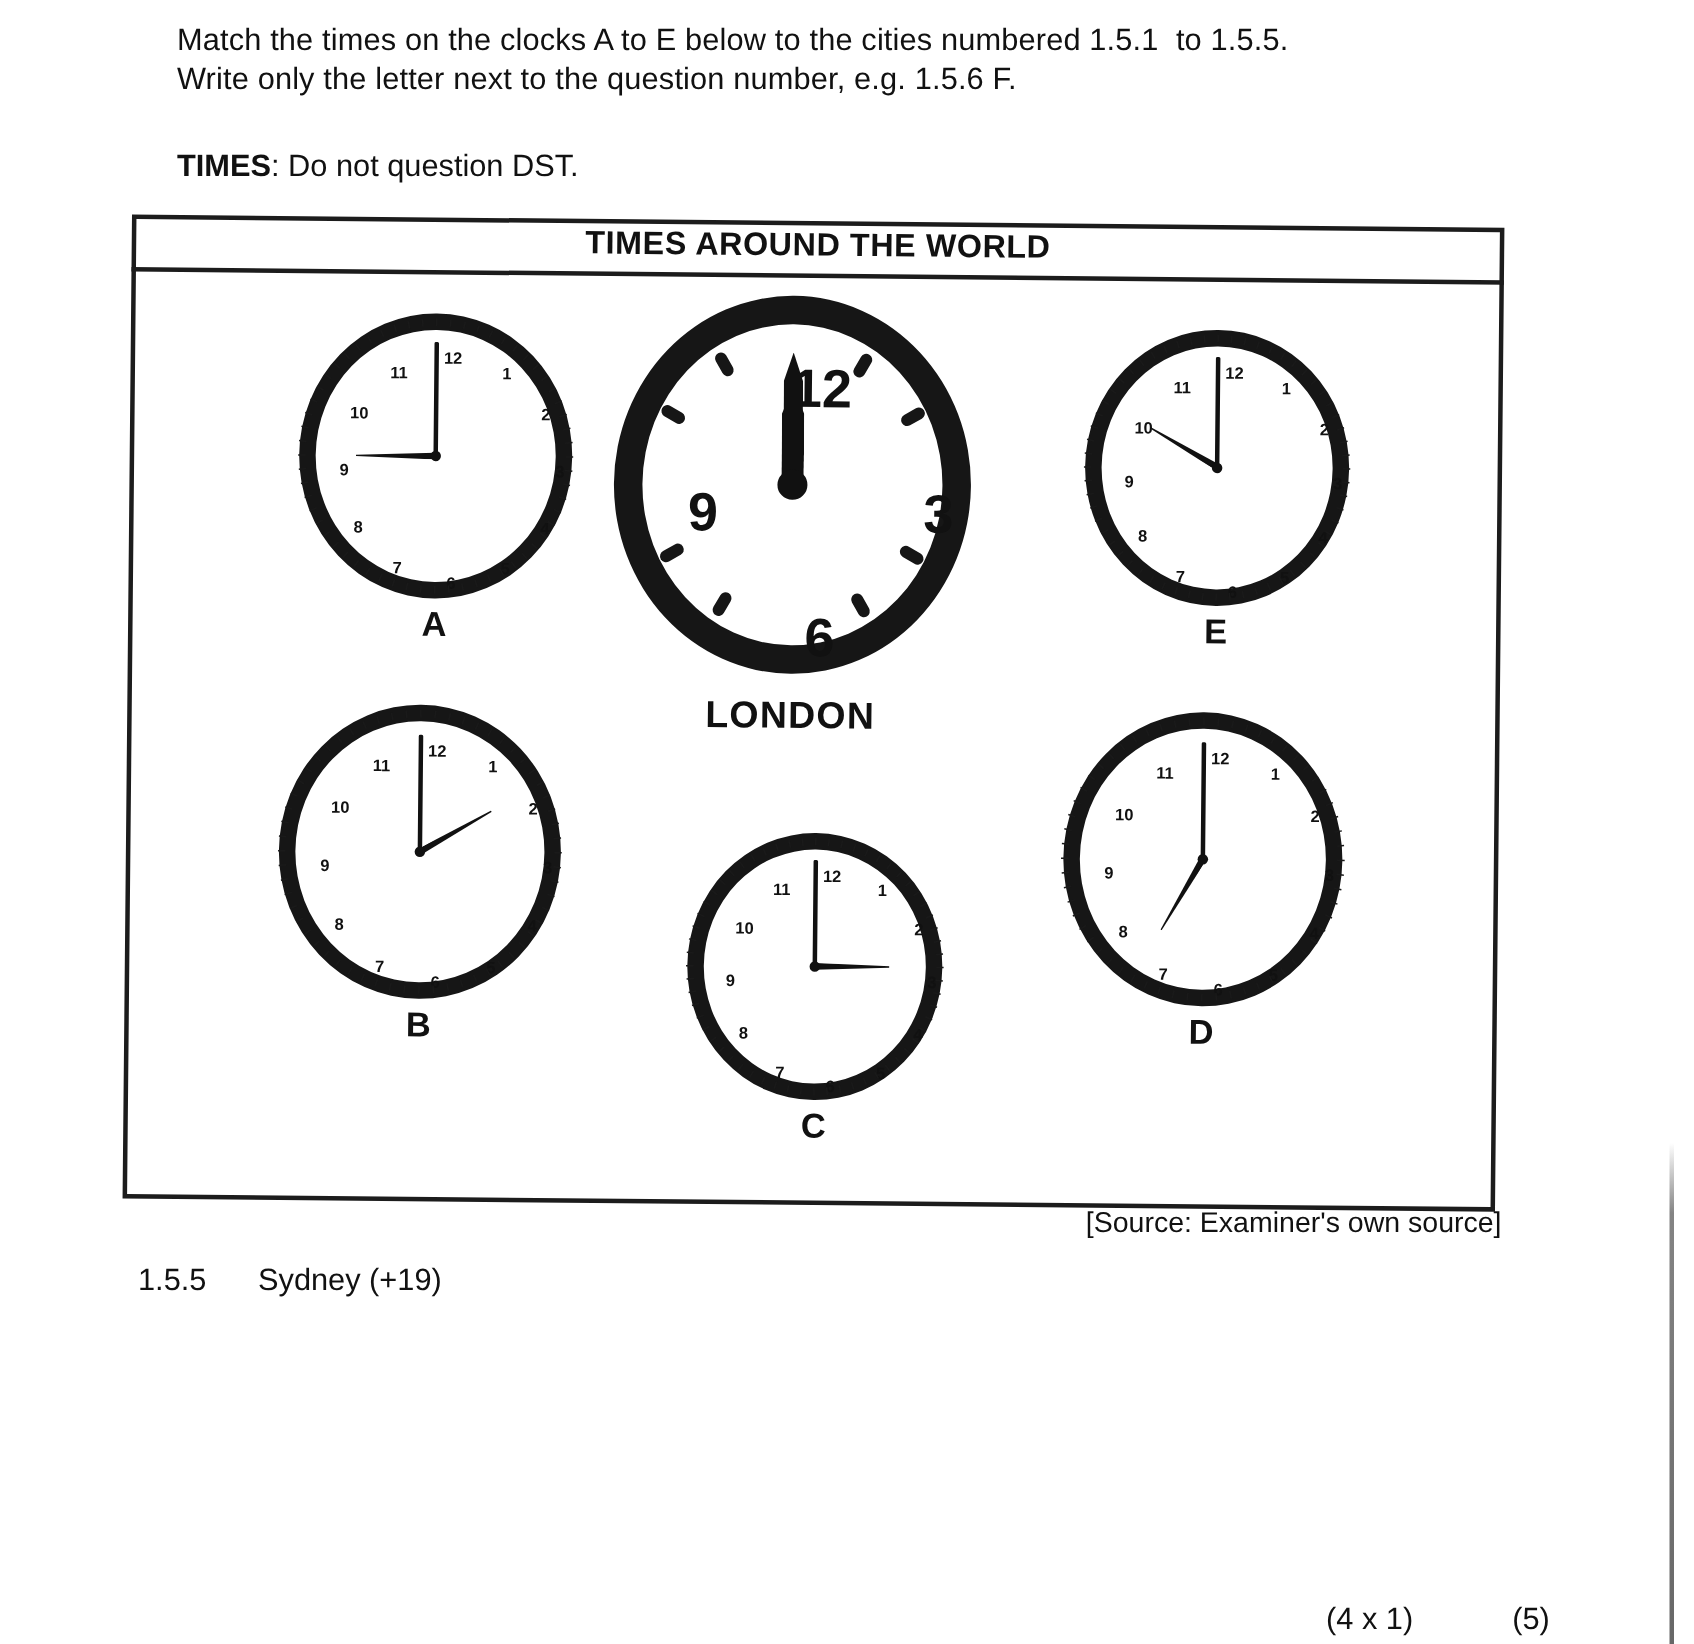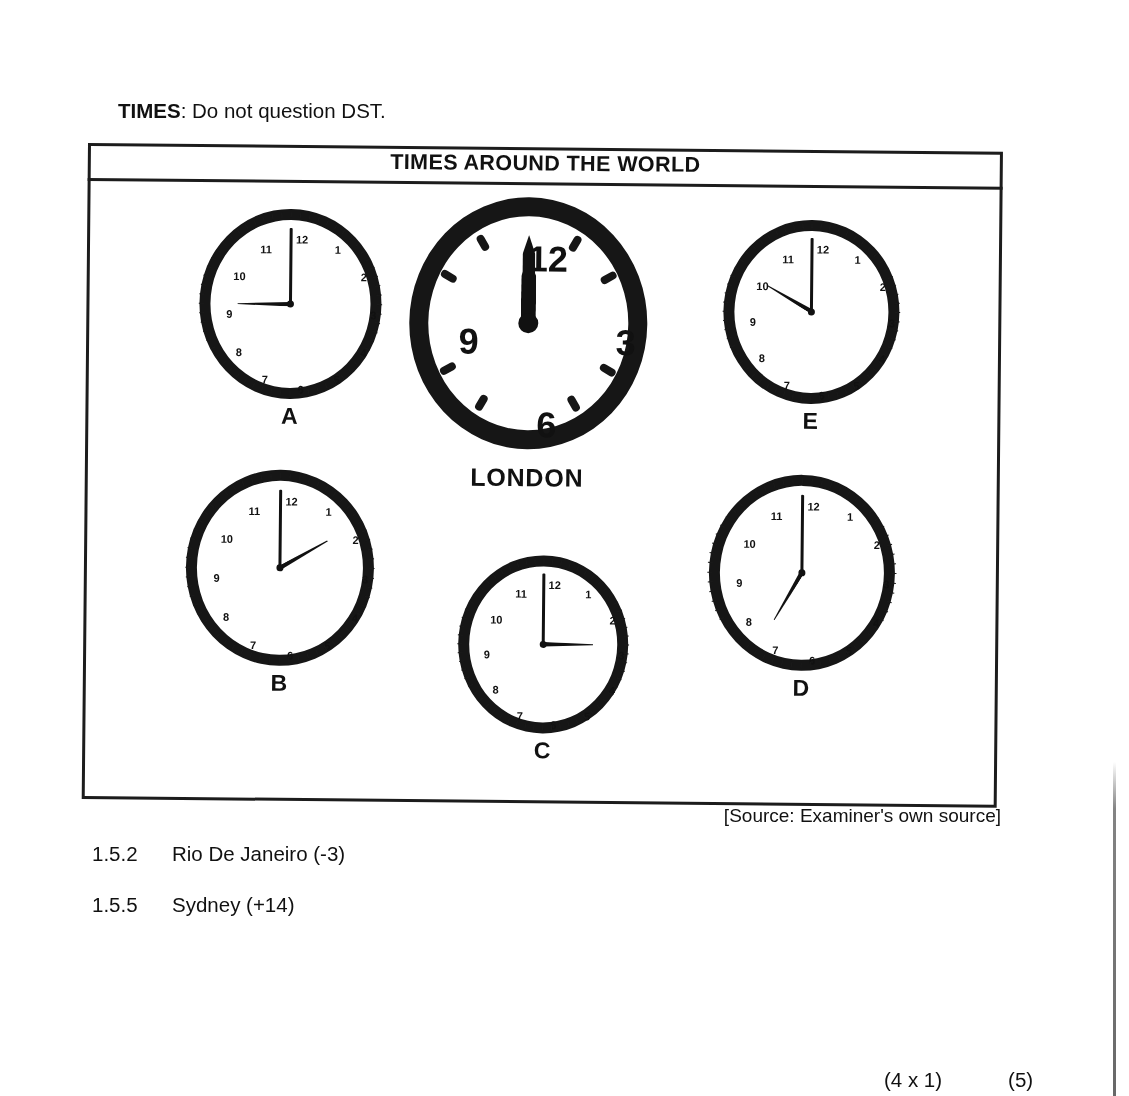--- a/index.html
+++ b/index.html
@@ -234,20 +234,22 @@
     top: 762px;
     width: 3px;
     height: 334px;
     background: linear-gradient(to bottom, rgba(140,140,140,0) 0%, rgba(110,110,110,0.85) 14%, rgba(95,95,95,0.95) 100%);
   }
 </style>
 </head>
 <body>
 
 <div id="instructions">
+  <div class="instr-line">Match the times on the clocks A to E below to the cities numbered 1.5.1  to 1.5.5.</div>
+  <div class="instr-line">Write only the letter next to the question number, e.g. 1.5.6 F.</div>
 </div>
 
 <div id="note-line"><span class="bold">TIMES</span><span>: Do not question DST.</span></div>
 
 <div id="figure-box">
   <div id="figure-border"></div>
   <div id="figure-title-bar">
     <div id="figure-title">TIMES AROUND THE WORLD</div>
   </div>
 
@@ -675,26 +677,22 @@
         <div class="pin"></div>
       </div>
     <div class="clock-label">LONDON</div>
   </div>
 </div>
 
 <div id="source-caption">[Source: Examiner's own source]</div>
 
 <div id="city-list">
   <div class="city-row">
-    <div class="city-num">1.5.2</div>
-    <div class="city-name">Rio De Janeiro (-3)</div>
-  </div>
-  <div class="city-row">
     <div class="city-num">1.5.5</div>
-    <div class="city-name">Sydney (+14)</div>
+    <div class="city-name">Sydney (+19)</div>
   </div>
 </div>
 
 <div id="marks">
   <div>(4 x 1)</div>
   <div>(5)</div>
 </div>
 
 <div id="scan-artifact"></div>
 

